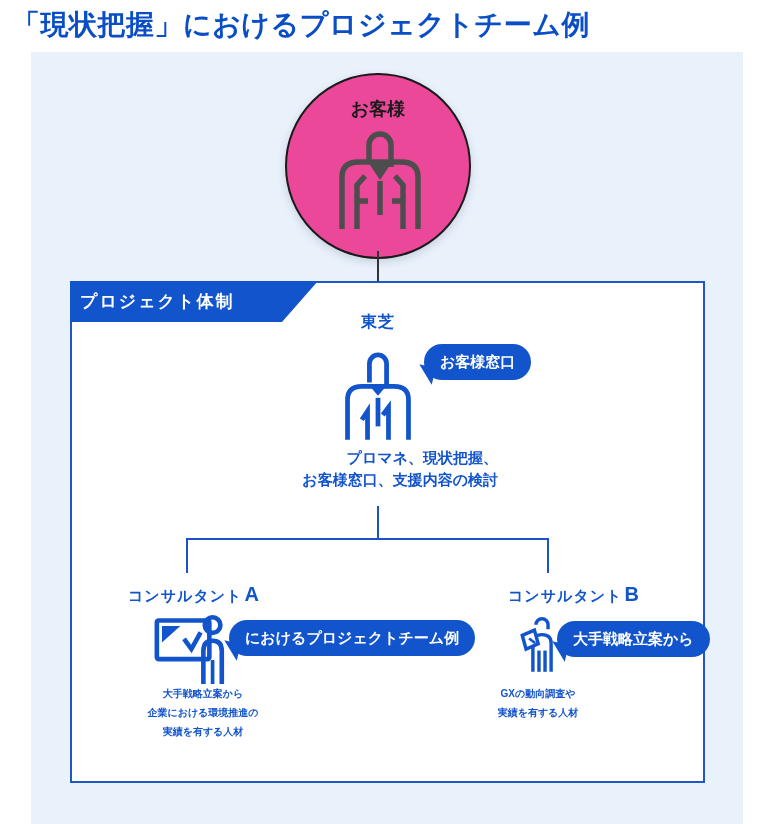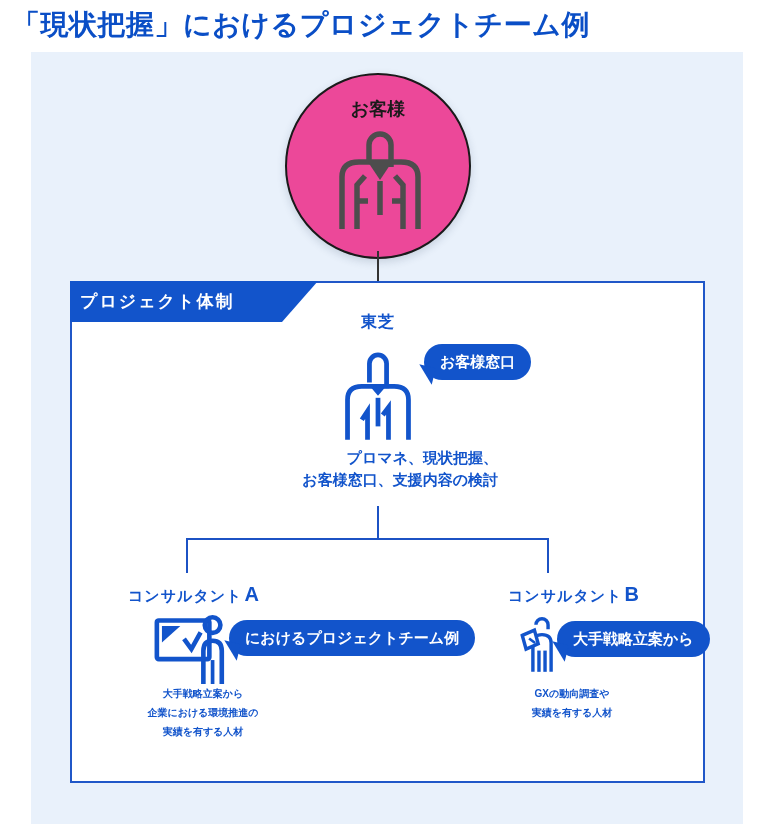--- a/index.html
+++ b/index.html
@@ -56,21 +56,21 @@
   .cname{position:absolute;color:var(--accent);font-weight:bold;font-size:15px;letter-spacing:1px;}
   .cname .suffix{font-size:20px;margin-left:2px;letter-spacing:0;}
   .cname-a{left:128px;top:583px;}
   .cname-b{left:508px;top:583px;}
 
   .icon-a{position:absolute;left:152px;top:614px;width:88px;height:70px;color:var(--accent);}
   .icon-b{position:absolute;left:520px;top:606px;width:44px;height:74px;color:var(--accent);}
 
   .cdesc{position:absolute;width:196px;text-align:center;color:var(--accent);font-size:10px;font-weight:bold;line-height:19px;}
   .cdesc-a{left:105px;top:684px;}
-  .cdesc-b{left:474px;top:684px;}
+  .cdesc-b{left:440px;top:684px;}
 
   svg{display:block;width:100%;height:100%;}
 </style>
 </head>
 <body>
 
 <div class="page">
 
   <div class="page-title">「現状把握」におけるプロジェクトチーム例</div>
 

